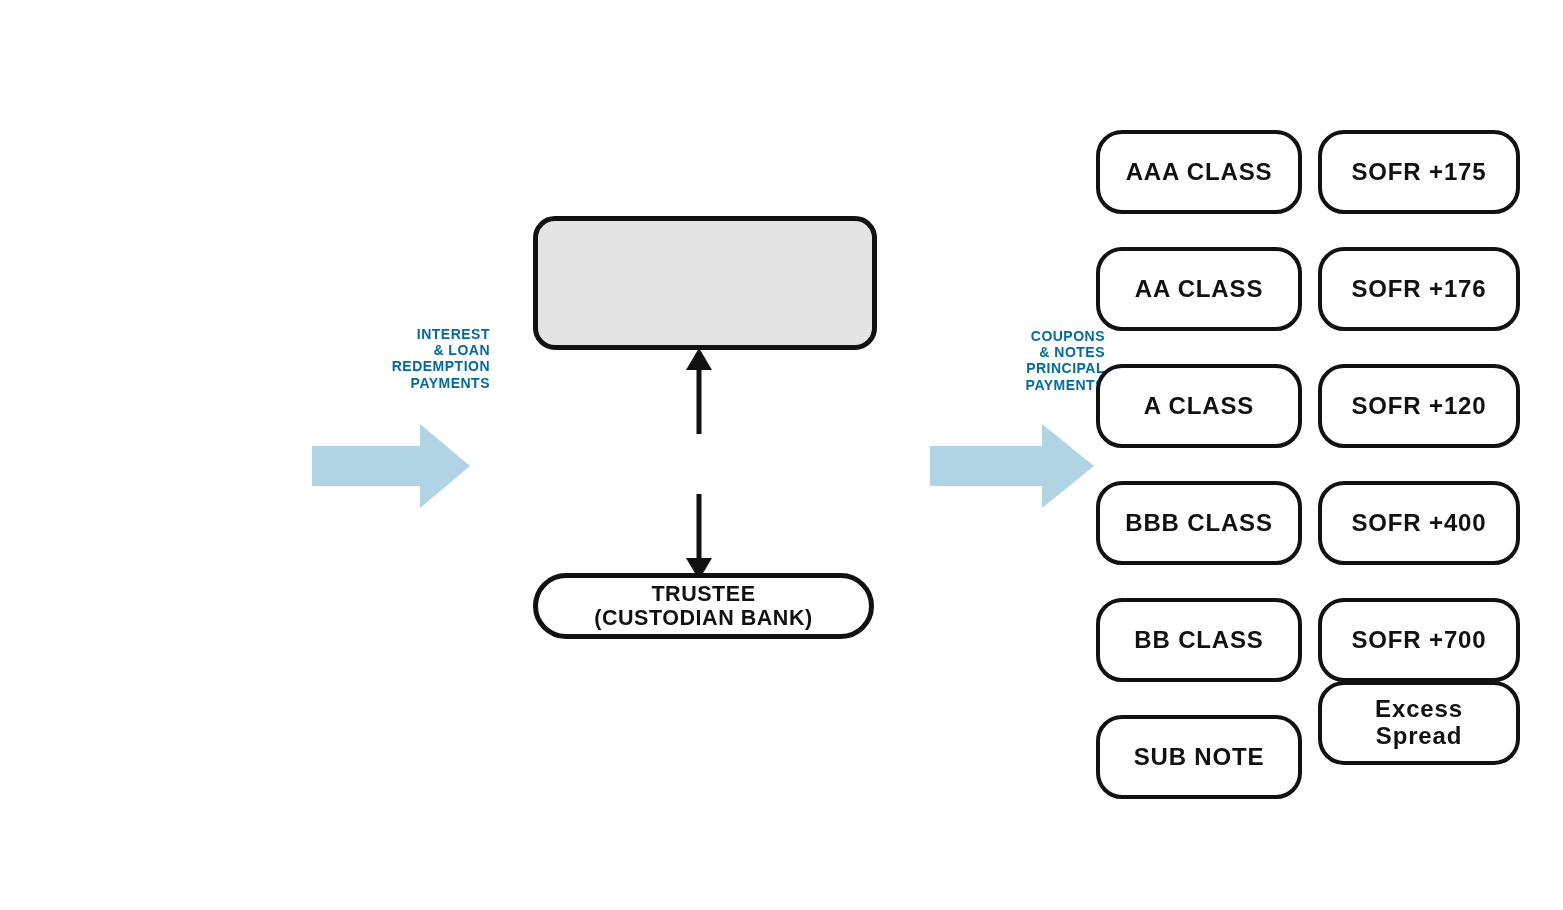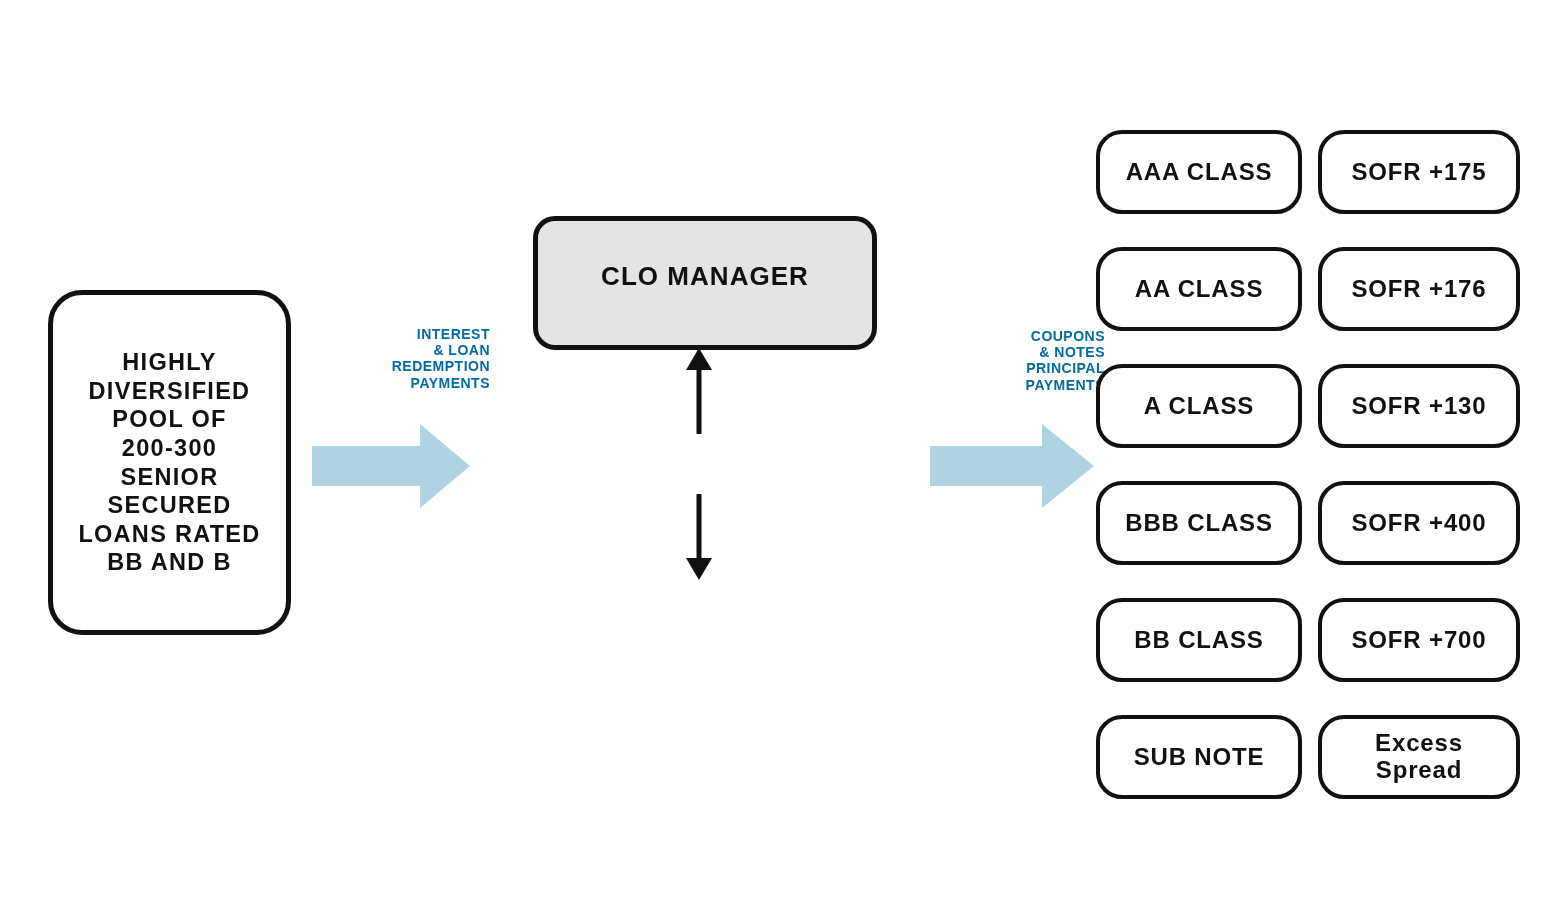--- a/index.html
+++ b/index.html
@@ -145,61 +145,54 @@
   
   .connector { position: absolute; }
   #connector-up   { left: 676px; top: 348px; width: 46px; height: 86px; }
   #connector-down { left: 676px; top: 494px; width: 46px; height: 86px; }
 </style>
 </head>
 <body>
 
 <div id="canvas">
 
-  <div class="node" id="pool-box">
-    <div class="node-text" style="white-space: pre-line;">HIGHLY
-DIVERSIFIED
-POOL OF
-200-300
-SENIOR
-SECURED
-LOANS RATED
-BB AND B</div>
-  </div>
 
   <div class="flow-label" id="label-interest">INTEREST
 &amp; LOAN
 REDEMPTION
 PAYMENTS</div>
 
   <div class="block-arrow" id="arrow-left">
     <svg width="158" height="84" viewBox="0 0 158 84" xmlns="http://www.w3.org/2000/svg">
       <polygon points="0,22 108,22 108,0 158,42 108,84 108,62 0,62" fill="#b0d4e3"></polygon>
     </svg>
   </div>
 
   <div class="node" id="clo-manager-box">
-    <div id="clo-manager-title">CLO MANAGER</div>
   </div>
 
   <div class="connector" id="connector-up">
     <svg width="46" height="86" viewBox="0 0 46 86" xmlns="http://www.w3.org/2000/svg">
       <line x1="23" y1="86" x2="23" y2="12" stroke="#111111" stroke-width="5"></line>
       <polygon points="23,0 10,22 36,22" fill="#111111"></polygon>
     </svg>
   </div>
 
 
   <div class="connector" id="connector-down">
     <svg width="46" height="86" viewBox="0 0 46 86" xmlns="http://www.w3.org/2000/svg">
       <line x1="23" y1="0" x2="23" y2="74" stroke="#111111" stroke-width="5"></line>
       <polygon points="23,86 10,64 36,64" fill="#111111"></polygon>
     </svg>
   </div>
 
+  <div class="node" id="trustee-box">
+    <div class="node-text" style="white-space: pre-line;">TRUSTEE
+(CUSTODIAN BANK)</div>
+  </div>
 
   <div class="flow-label" id="label-coupons">COUPONS
 &amp; NOTES
 PRINCIPAL
 PAYMENTS</div>
 
   <div class="block-arrow" id="arrow-right">
     <svg width="164" height="84" viewBox="0 0 164 84" xmlns="http://www.w3.org/2000/svg">
       <polygon points="0,22 112,22 112,0 164,42 112,84 112,62 0,62" fill="#b0d4e3"></polygon>
     </svg>
@@ -218,40 +211,40 @@
       <div class="node-text" style="white-space: pre-line;">AA CLASS</div>
     </div>
     <div class="node tranche-box col-spread" style="top:247px">
       <div class="node-text" style="white-space: pre-line;">SOFR +176</div>
     </div>
 
     <div class="node tranche-box col-class" style="top:364px">
       <div class="node-text" style="white-space: pre-line;">A CLASS</div>
     </div>
     <div class="node tranche-box col-spread" style="top:364px">
-      <div class="node-text" style="white-space: pre-line;">SOFR +130</div>
+      <div class="node-text" style="white-space: pre-line;">SOFR +120</div>
     </div>
 
     <div class="node tranche-box col-class" style="top:481px">
       <div class="node-text" style="white-space: pre-line;">BBB CLASS</div>
     </div>
     <div class="node tranche-box col-spread" style="top:481px">
       <div class="node-text" style="white-space: pre-line;">SOFR +400</div>
     </div>
 
     <div class="node tranche-box col-class" style="top:598px">
       <div class="node-text" style="white-space: pre-line;">BB CLASS</div>
     </div>
     <div class="node tranche-box col-spread" style="top:598px">
       <div class="node-text" style="white-space: pre-line;">SOFR +700</div>
     </div>
 
     <div class="node tranche-box col-class" style="top:715px">
       <div class="node-text" style="white-space: pre-line;">SUB NOTE</div>
     </div>
-    <div class="node tranche-box col-spread" style="top:715px">
+    <div class="node tranche-box col-spread" style="top:681px">
       <div class="node-text" style="white-space: pre-line;">Excess
 Spread</div>
     </div>
 
   </div>
 
 </div>
 
 </body></html>

